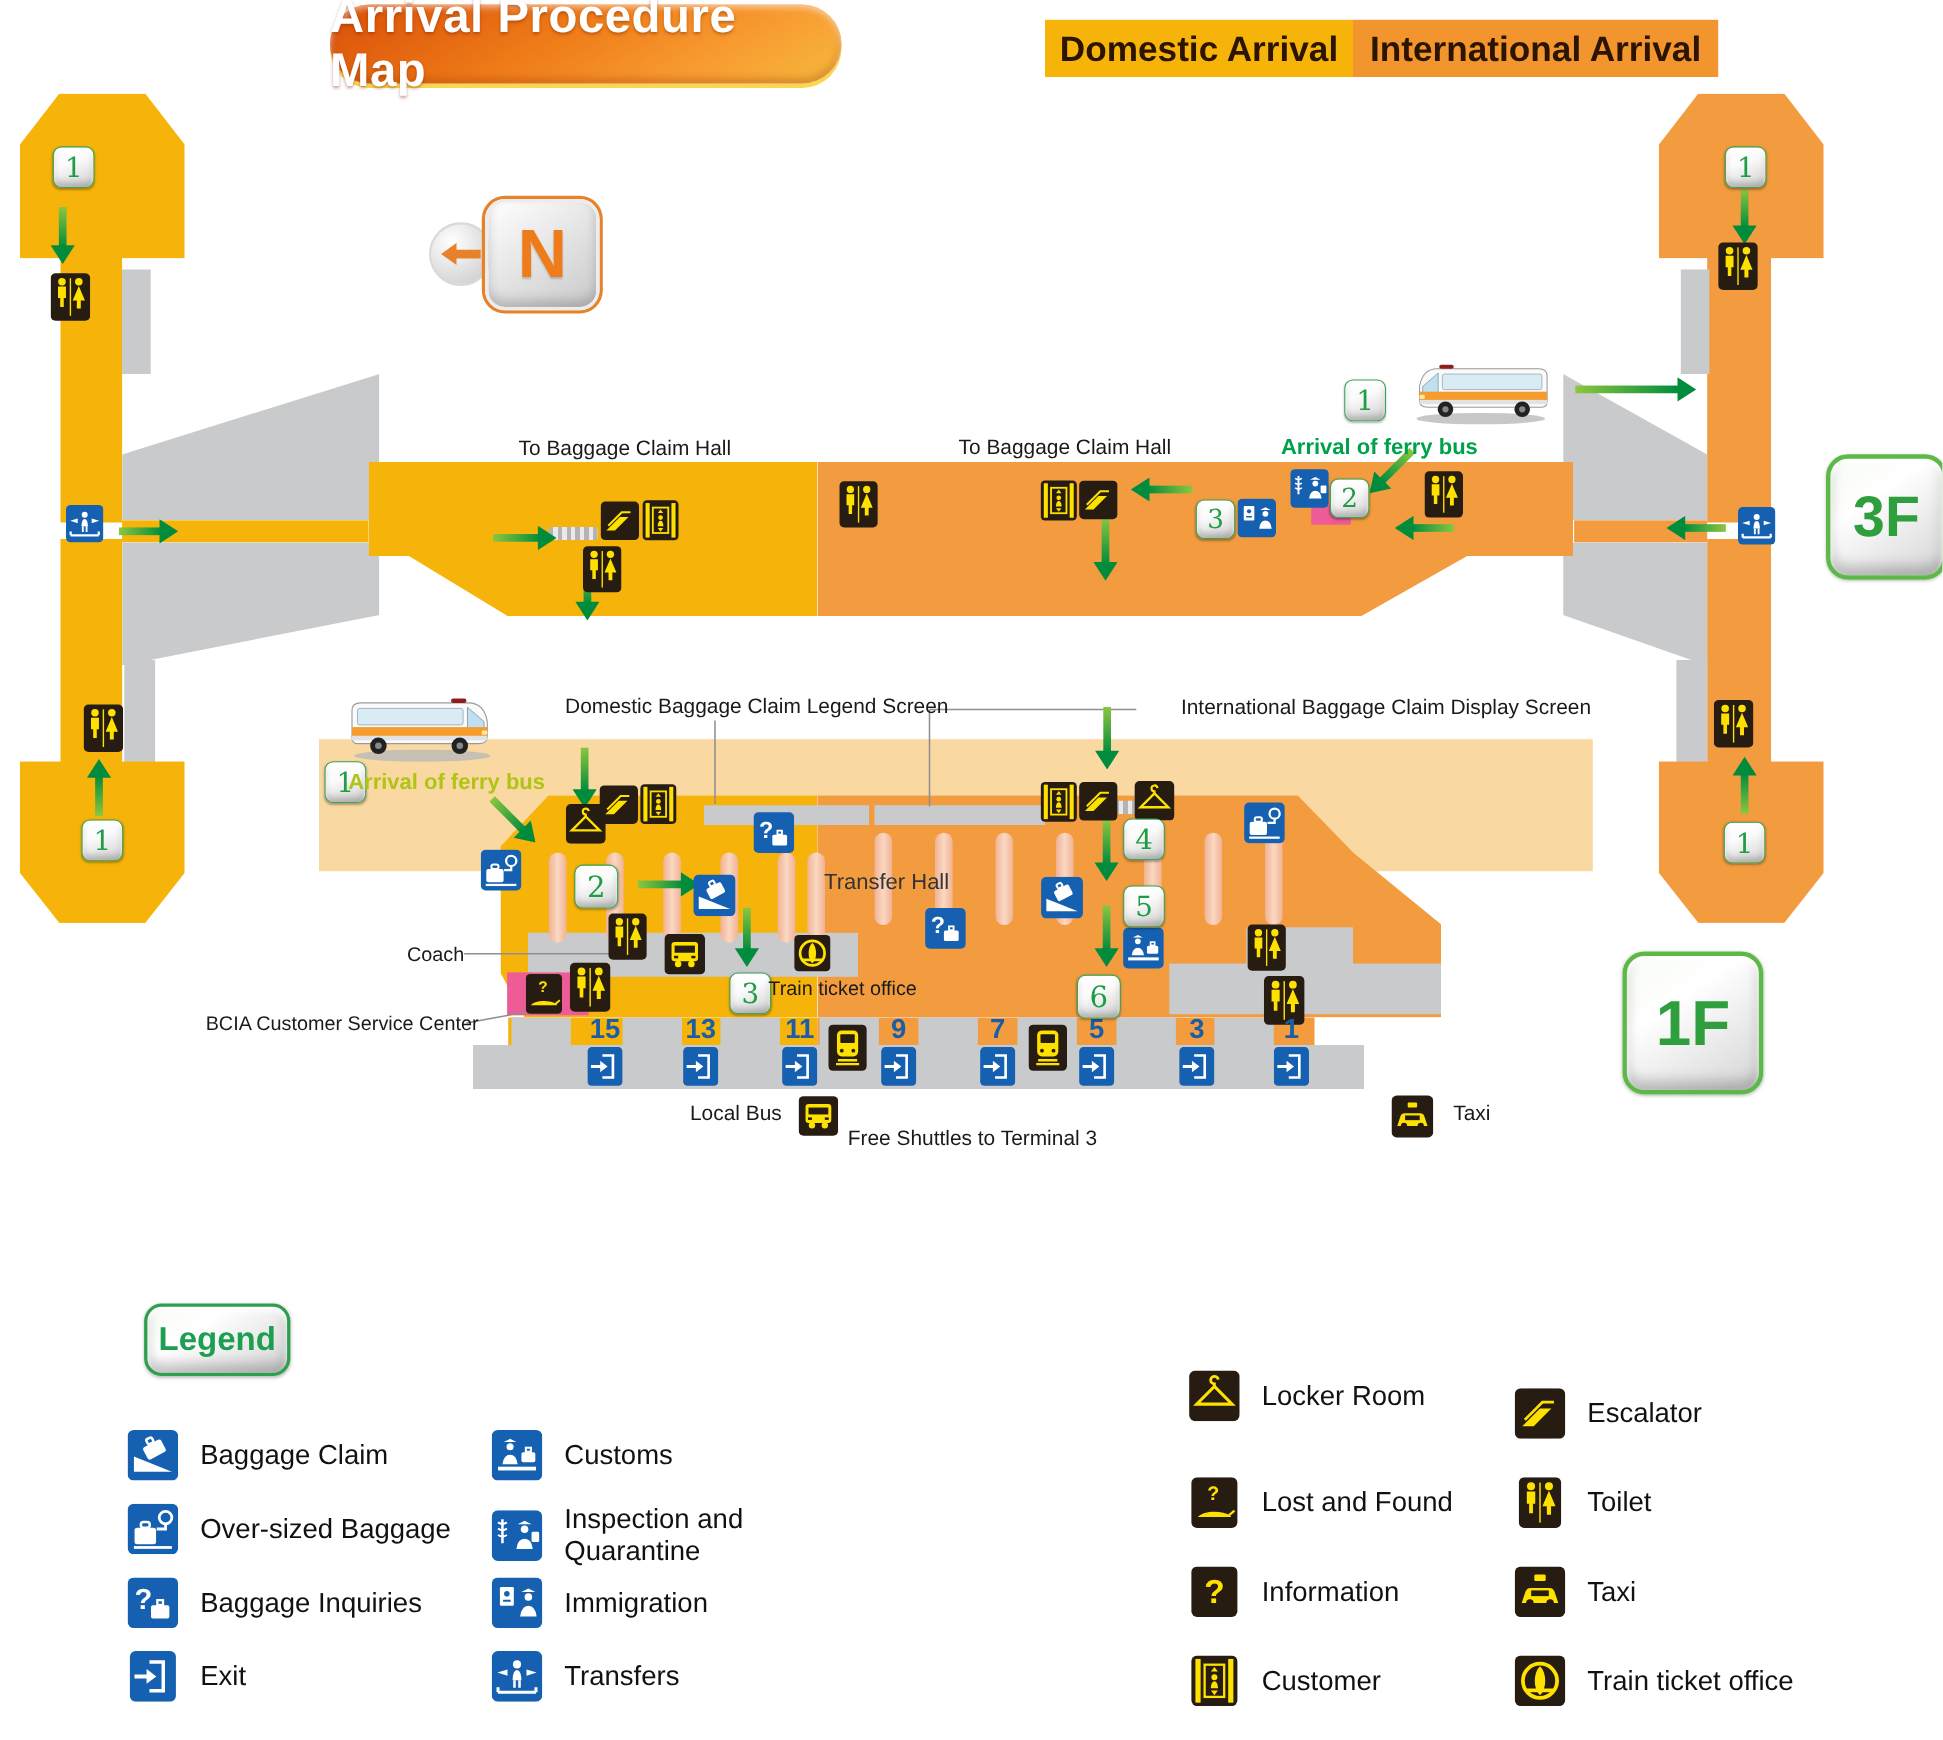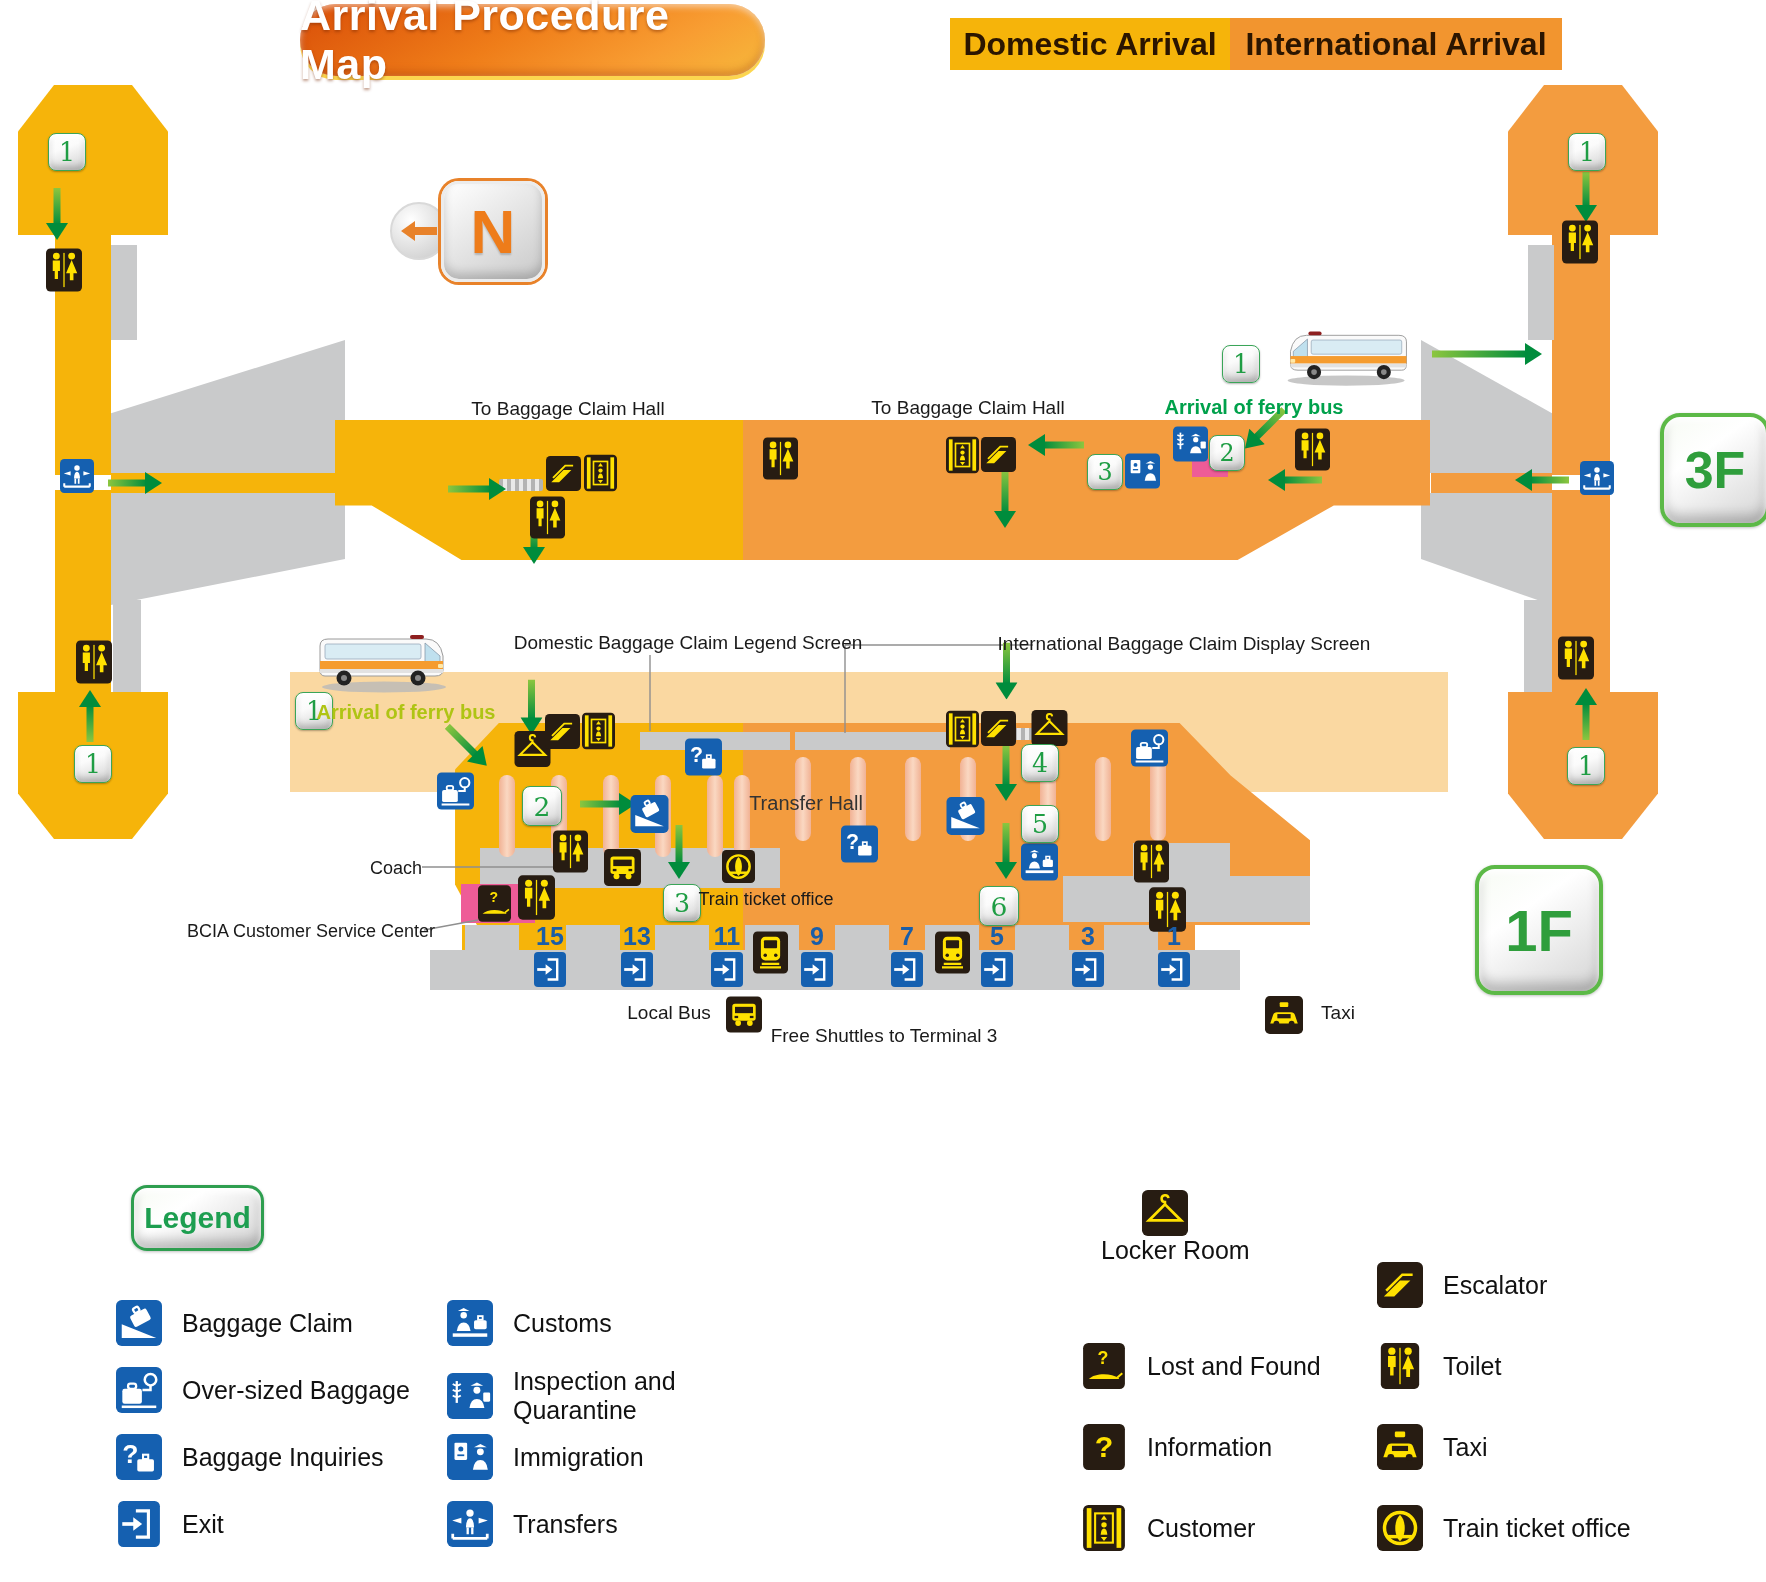--- a/index.html
+++ b/index.html
@@ -837,21 +837,21 @@
         <span style="font-size: 25.2px;">5</span>
       </div>
       <div class="marker" style="left: 979px; top: 886px; width: 38px; height: 38px;">
         <span style="font-size: 26.6px;">6</span>
       </div>
       <div class="maplabel" style="left: 568px; top: 409px; font-size: 19px; color: rgb(26, 26, 26); font-weight: normal;">To Baggage Claim Hall</div>
       <div class="maplabel" style="left: 968px; top: 408px; font-size: 19px; color: rgb(26, 26, 26); font-weight: normal;">To Baggage Claim Hall</div>
       <div class="maplabel" style="left: 1254px; top: 407px; font-size: 20px; color: rgb(0, 161, 75); font-weight: bold;">Arrival of ferry bus</div>
       <div class="maplabel" style="left: 406px; top: 712px; font-size: 20px; color: rgb(175, 196, 20); font-weight: bold;">Arrival of ferry bus</div>
       <div class="maplabel" style="left: 688px; top: 643px; font-size: 19px; color: rgb(26, 26, 26); font-weight: normal;">Domestic Baggage Claim Legend Screen</div>
-      <div class="maplabel" style="left: 1184px; top: 644px; font-size: 19px; color: rgb(26, 26, 26); font-weight: normal;">International Baggage Claim Display Screen</div>
+      <div class="maplabel" style="left: 1260px; top: 644px; font-size: 19px; color: rgb(26, 26, 26); font-weight: normal;">International Baggage Claim Display Screen</div>
       <div class="maplabel" style="left: 806px; top: 803px; font-size: 20px; color: rgb(51, 51, 51); font-weight: normal;">Transfer Hall</div>
       <div class="maplabel" style="left: 766px; top: 899px; font-size: 18px; color: rgb(26, 26, 26); font-weight: normal;">Train ticket office</div>
       <div class="maplabel" style="left: 396px; top: 868px; font-size: 18px; color: rgb(26, 26, 26); font-weight: normal;">Coach</div>
       <div class="maplabel" style="left: 311px; top: 931px; font-size: 18px; color: rgb(26, 26, 26); font-weight: normal;">BCIA Customer Service Center</div>
       <div class="maplabel" style="left: 669px; top: 1013px; font-size: 19px; color: rgb(26, 26, 26); font-weight: normal;">Local Bus</div>
       <div class="maplabel" style="left: 1338px; top: 1013px; font-size: 19px; color: rgb(26, 26, 26); font-weight: normal;">Taxi</div>
       <div class="maplabel" style="left: 884px; top: 1036px; font-size: 19px; color: rgb(26, 26, 26); font-weight: normal;">Free Shuttles to Terminal 3</div>
       <div class="bus" style="left: 312px; top: 630px; width: 140px; height: 64px;"><svg viewBox="0 0 140 64" width="100%" height="100%">
  <ellipse cx="72" cy="57" rx="62" ry="5.5" fill="#b9b9b9" opacity="0.8"></ellipse>
  <path d="M8,16 Q8,9 16,9 H114 Q128,9 131,26 V40 Q131,46 123,46 H13 Q8,46 8,40 Z" fill="#fafafa" stroke="#9a9a9a"></path>
@@ -979,21 +979,21 @@
               <circle cx="20" cy="10.5" r="3.2"></circle>
               <path d="M16.5,23 q0.3,-8 3.5,-8 q3.2,0 3.5,8 z"></path>
      <path d="M18,23 v6 M22,23 v6" stroke="#fff" stroke-width="2" fill="none"></path>
      <path d="M4.5,17 l8,-2.5 v5 z"></path>
               <path d="M35.5,17 l-8,-2.5 v5 z"></path>
      <path d="M5,32.5 h30 M5,32.5 v-4 M35,32.5 v-4" stroke="#fff" stroke-width="2.4" fill="none"></path>
             </g>
           </svg></div>
         <span class="llabel">Transfers</span>
       </div>
-      <div class="legend-item" style="left: 1081px; top: 1190px; flex-direction: column;">
+      <div class="legend-item" style="left: 1081px; top: 1246px;">
         <div class="licon"><svg viewBox="0 0 40 40" width="100%" height="100%">
             <rect x="0" y="0" width="40" height="40" rx="5" fill="#271C12"></rect>
             <g fill="#FFE100" stroke="none">
               <path d="M20,12.5 L34,26.5 H6 Z" fill="none" stroke="#FFE100" stroke-width="2.4"></path>
      <path d="M20,12.5 v-2 a3,3 0 1 1 3,-3.4" fill="none" stroke="#FFE100" stroke-width="2.2"></path>
             </g>
           </svg></div>
         <span class="llabel">Locker Room</span>
       </div>
       <div class="legend-item" style="left: 1081px; top: 1343px;">

